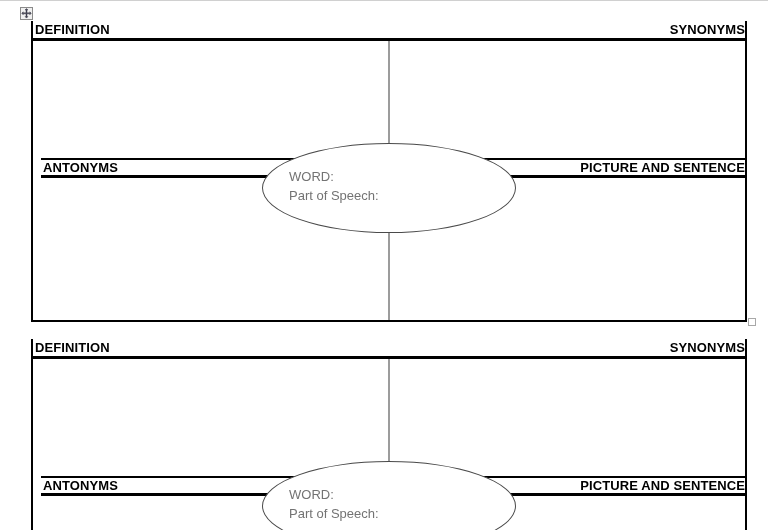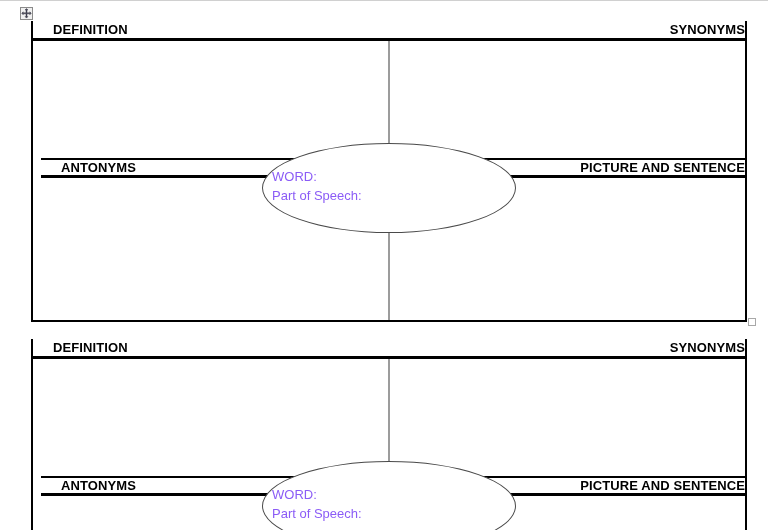--- a/index.html
+++ b/index.html
@@ -102,21 +102,21 @@
 
   .wm-headrow .cellL,
   .wm-headrow .cellR {
     position: absolute;
     top: 0;
     height: 100%;
     box-sizing: border-box;
     display: flex;
     align-items: center;
   }
-  .wm-headrow .cellL { left: 0;  width: 50%; justify-content: flex-start; padding-left: 20px; }
+  .wm-headrow .cellL { left: 0;  width: 50%; justify-content: flex-start; padding-left: 2px; }
   .wm-headrow .cellR { right: 0; width: 50%; justify-content: flex-end;  }
 
   .wm-label {
     font-family: "Liberation Sans", sans-serif;
     font-size: 13px;
     font-weight: bold;
     color: #000000;
     letter-spacing: 0.1px;
     line-height: 1;
     white-space: nowrap;
@@ -131,25 +131,25 @@
     height: 90px;
     margin-left: -127px;
     border: 1px solid #4a4a4a;
     border-radius: 50%;
     background: #ffffff;
     box-sizing: border-box;
     z-index: 5;
   }
   .wm-oval-text {
     position: absolute;
-    left: 9px;
+    left: 26px;
     top: 24px;
     font-family: "Liberation Sans", sans-serif;
     font-size: 13px;
-    color: #8b5cf6;
+    color: #737373;
     line-height: 1.45;
     white-space: nowrap;
   }
   .wm-oval-text div { white-space: nowrap; }
 </style>
 </head>
 <body>
 
 <div id="doc-canvas">
 

